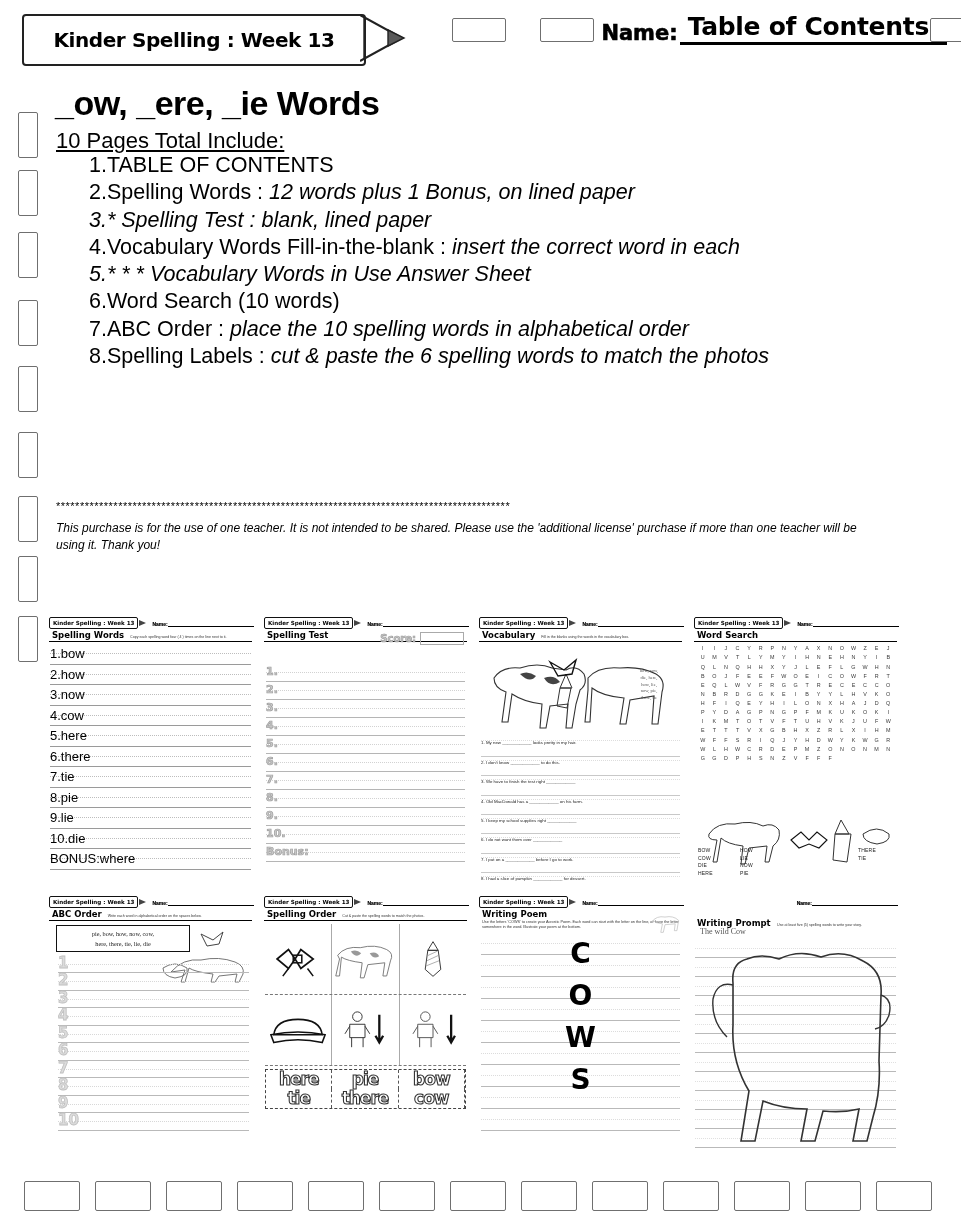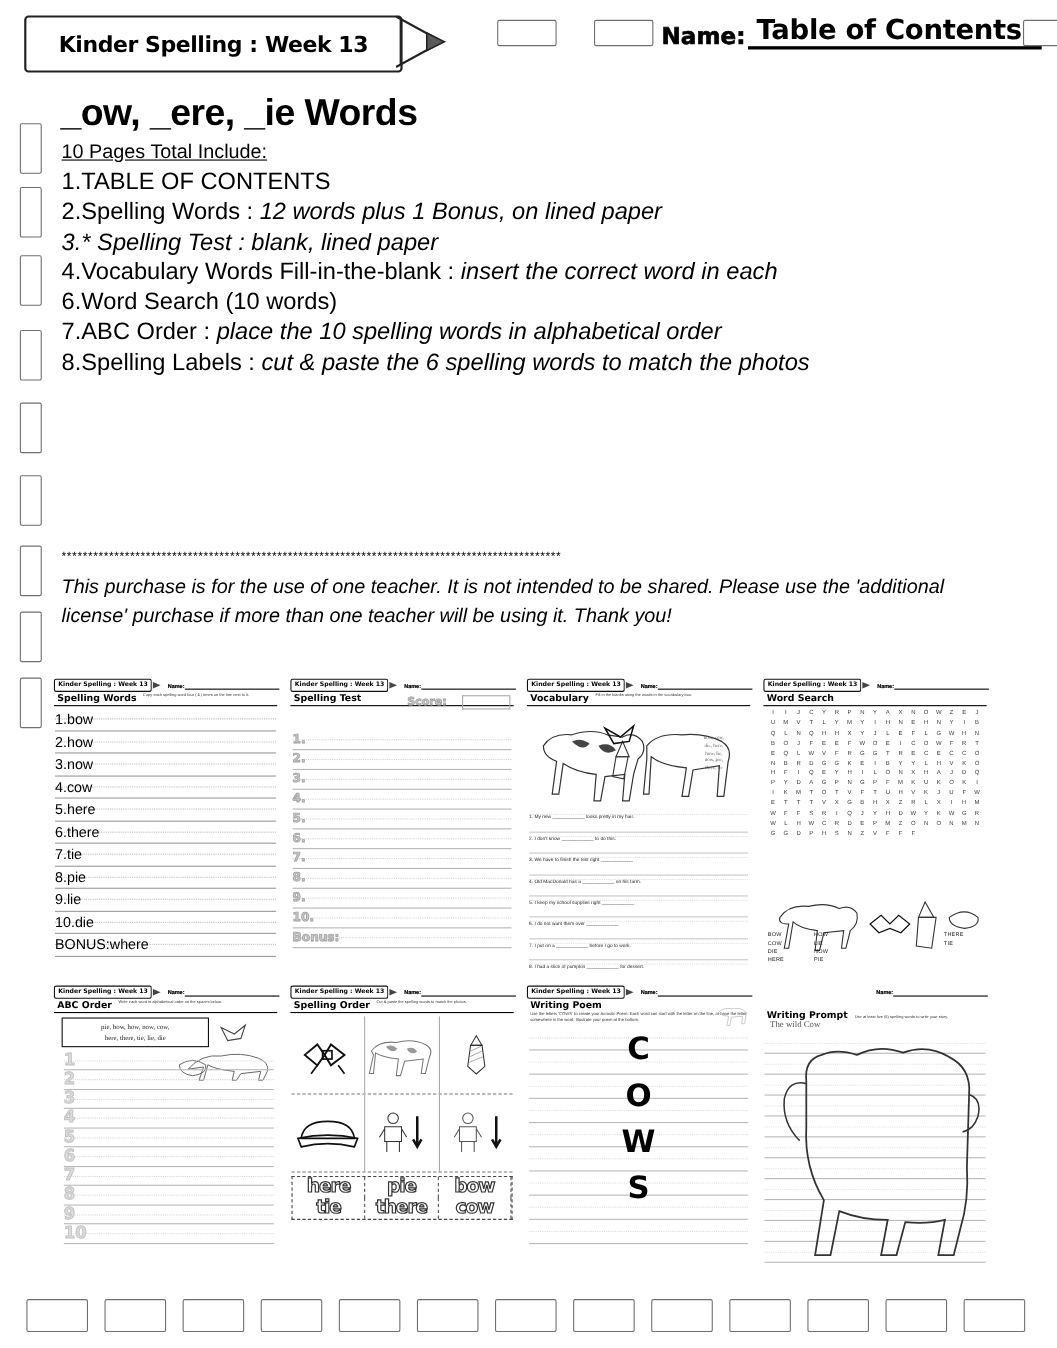--- a/index.html
+++ b/index.html
@@ -29,30 +29,30 @@
   .name-block{position:absolute;right:14px;top:12px;display:flex;align-items:flex-end;}
   .name-label{font-family:"DejaVu Sans",sans-serif;font-weight:bold;font-size:21px;
        -webkit-text-stroke:0.6px #000;}
   .name-value{font-family:"DejaVu Sans",sans-serif;font-weight:bold;font-size:25px;
        border-bottom:3px solid #000;padding:0 18px 1px 8px;margin-left:2px;
        letter-spacing:-.3px;}
 
   
   .title{position:absolute;left:55px;top:84px;font-size:34px;font-weight:bold;
        font-family:"Liberation Sans",sans-serif;letter-spacing:-.5px;}
-  .subtitle{position:absolute;left:56px;top:128px;font-size:18px;
+  .subtitle{position:absolute;left:56px;top:128px;font-size:22px;
        text-decoration:underline;}
   .toc{position:absolute;left:56px;top:152px;width:880px;font-size:21.5px;line-height:1.27;}
-  .toc .row{white-space:normal;}
+  .toc .row{white-space:normal;margin-left:33px;}
   .toc .num{display:inline-block;}
   .it{font-style:italic;}
   .toc .cont{display:block;padding-left:30px;}
   .stars{position:absolute;left:56px;top:500px;font-size:11px;letter-spacing:.5px;
        width:700px;overflow:hidden;white-space:nowrap;}
-  .license{position:absolute;left:56px;top:520px;width:830px;font-size:18px;
+  .license{position:absolute;left:56px;top:520px;width:830px;font-size:12px;
        font-style:italic;line-height:1.45;}
 
   
   .grid{position:absolute;left:46px;top:615px;width:868px;}
   .grow{display:flex;gap:6px;margin-bottom:4px;}
   .thumb{width:209px;height:275px;background:#fff;position:relative;
        overflow:hidden;font-size:5px;line-height:1.1;}
   .t-head{display:flex;align-items:center;height:14px;padding:1px 2px 0 3px;}
   .t-pen{border:1px solid #111;border-radius:2px;padding:0 3px;height:10px;
        display:flex;align-items:center;font-size:5.6px;font-weight:bold;
@@ -61,40 +61,40 @@
        border-bottom:5px solid transparent;border-left:14px solid #fff;
        position:relative;}
   .t-pentip:after{content:"";position:absolute;left:-13px;top:-3px;width:0;height:0;
        border-top:3px solid transparent;border-bottom:3px solid transparent;
        border-left:7px solid #444;}
   .t-name{margin-left:auto;display:flex;align-items:flex-end;font-size:5px;}
   .t-name i{font-style:normal;font-weight:bold;-webkit-text-stroke:.2px #000;}
   .t-name u{display:inline-block;width:86px;border-bottom:.8px solid #000;
        text-decoration:none;height:7px;}
   .t-title{font-weight:bold;font-size:8.5px;font-family:"DejaVu Sans",sans-serif;
-       padding:1px 0 0 6px;display:flex;align-items:flex-start;gap:6px;}
+       padding:1px 0 0 6px;display:flex;align-items:flex-end;gap:6px;}
   .t-sub{font-weight:normal;font-size:3.6px;font-family:"Liberation Sans",sans-serif;
        color:#333;}
   .t-rule{height:1px;background:#000;margin:1px 3px 0 3px;}
 
   .lines{margin:2px 4px 12px 4px;}
   .lw{position:relative;height:19.5px;border-bottom:1px solid #9a9a9a;}
   .lw:before{content:"";position:absolute;left:0;right:0;top:9px;
        border-top:1px dotted #bdbdbd;}
   .lw span{position:relative;font-size:13px;line-height:19px;
        font-family:"Liberation Sans",sans-serif;z-index:2;}
 
   .tlines{margin:2px 5px 0 5px;}
   .tl{position:relative;height:17px;border-bottom:1px solid #b5b5b5;}
   .tl:before{content:"";position:absolute;left:0;right:0;top:8px;
        border-top:1px dotted #d2d2d2;}
   .tl span{position:relative;font-size:11px;line-height:16px;color:#c9c9c9;
        font-weight:bold;font-family:"DejaVu Sans",sans-serif;
        -webkit-text-stroke:.7px #9e9e9e;}
-  .score{position:absolute;right:6px;top:17px;display:flex;align-items:center;gap:14px;}
+  .score{position:absolute;right:6px;top:17px;display:flex;align-items:center;gap:4px;}
   .score b{font-size:10px;color:#c9c9c9;-webkit-text-stroke:.7px #9c9c9c;
        font-family:"DejaVu Sans",sans-serif;}
   .score i{display:block;width:42px;height:11px;border:1px solid #aaa;}
 
   
   .voc-art{position:relative;height:92px;margin:2px 4px 0 4px;}
   .voc-box{position:absolute;right:6px;top:24px;width:52px;text-align:center;
        font-size:4.6px;line-height:1.45;color:#555;font-family:"Liberation Serif",serif;}
   .sent{margin:1px 5px 0 5px;}
   .sent div{position:relative;height:14.4px;font-size:4.4px;color:#222;
@@ -205,20 +205,21 @@
   <span class="name-value">Table of Contents</span>
 </div>
 
 <div class="title">_ow, _ere, _ie Words</div>
 <div class="subtitle">10 Pages Total Include:</div>
 <div class="toc" id="tocList">
     <div class="row"><span class="num">1. </span><span>TABLE OF CONTENTS</span></div>
     <div class="row"><span class="num">2. </span><span>Spelling Words : </span><span class="it">12 words plus 1 Bonus, on lined paper</span></div>
     <div class="row"><span class="num it">3. </span><span class="it">* Spelling Test : blank, lined paper</span></div>
     <div class="row"><span class="num">4. </span><span>Vocabulary Words Fill-in-the-blank : </span><span class="it">insert the correct word in each</span></div>
+    <div class="row"><span class="num it">5. </span><span class="it">* * *  Vocabulary Words in Use Answer Sheet</span></div>
     <div class="row"><span class="num">6. </span><span>Word Search (10 words)</span></div>
     <div class="row"><span class="num">7. </span><span>ABC Order : </span><span class="it">place the 10 spelling words in alphabetical order</span></div>
     <div class="row"><span class="num">8. </span><span>Spelling Labels : </span><span class="it">cut &amp; paste the 6 spelling words to match the photos</span></div>
   </div>
 <div class="stars">***********************************************************************************************</div>
 <div class="license">This purchase is for the use of one teacher. It is not intended to be shared. Please use the 'additional license' purchase if more than one teacher will be using it. Thank you!</div>
 
 <div class="grid">
 
   <div class="grow">

